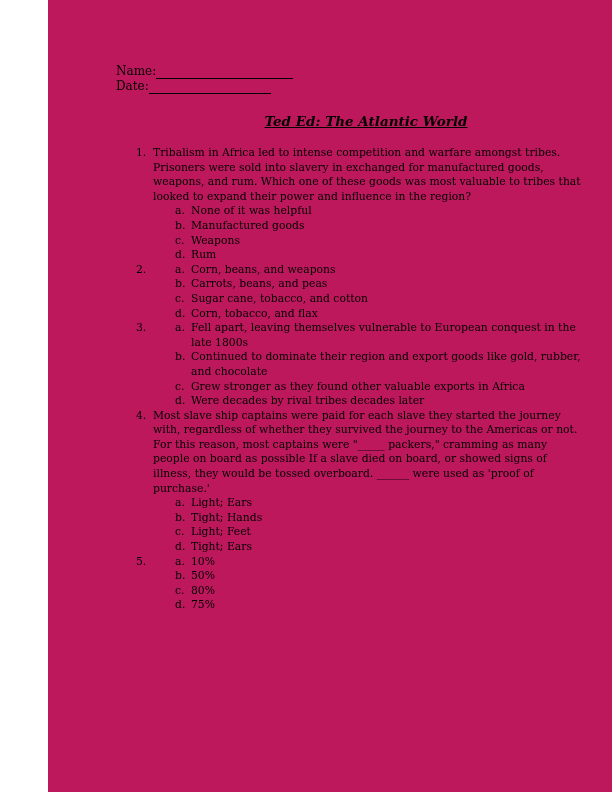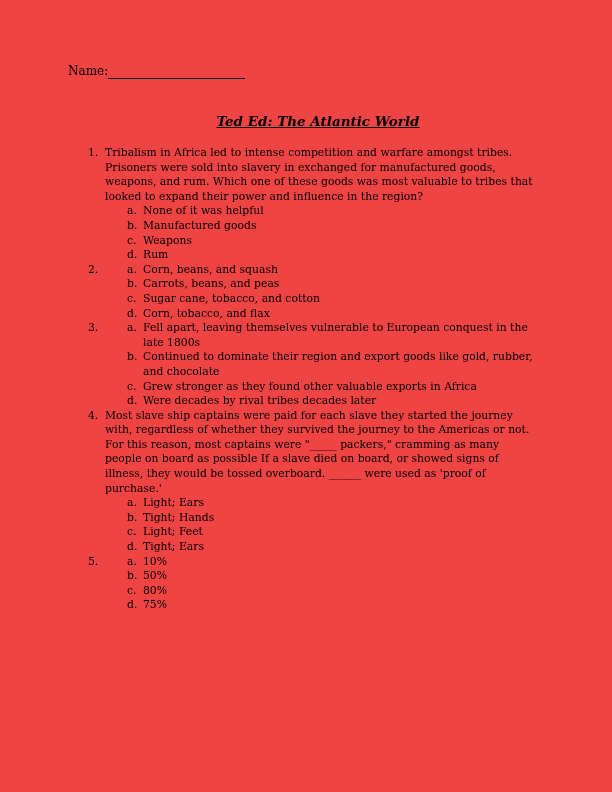--- a/index.html
+++ b/index.html
@@ -11,21 +11,22 @@
     width: 612px;
     height: 792px;
     position: relative;
     font-family: "DejaVu Serif", serif;
     color: #000000;
     overflow: hidden;
   }
   .page {
     position: absolute;
     inset: 0;
-    background: #ef4444;
+    background: #be185d;
+    margin-left: 48px;
   }
   .header-fields {
     position: absolute;
     left: 68px;
     top: 64px;
     font-size: 12px;
     line-height: 15px;
   }
   .field-row {
     height: 15px;
@@ -89,20 +90,23 @@
 </style>
 </head>
 <body>
 
 <div class="page">
 
   <div class="header-fields">
     <div class="field-row">
       <span>Name:</span><span class="blank-line name-blank"></span>
     </div>
+    <div class="field-row">
+      <span>Date:</span><span class="blank-line date-blank"></span>
+    </div>
   </div>
 
   <div class="doc-title">Ted Ed: The Atlantic World</div>
 
   <div class="questions">
 
     <div class="question">
       <span class="q-num">1.</span>
       <div class="q-body">
         <div class="q-text">Tribalism in Africa led to intense competition and warfare amongst tribes. Prisoners were sold into slavery in exchanged for manufactured goods, weapons, and rum. Which one of these goods was most valuable to tribes that looked to expand their power and influence in the region?</div>
@@ -126,21 +130,21 @@
         </div>
       </div>
     </div>
 
     <div class="question">
       <span class="q-num">2.</span>
       <div class="q-body">
         <div class="options">
           <div class="option">
             <span class="o-letter">a.</span>
-            <span class="o-text">Corn, beans, and squash</span>
+            <span class="o-text">Corn, beans, and weapons</span>
           </div>
           <div class="option">
             <span class="o-letter">b.</span>
             <span class="o-text">Carrots, beans, and peas</span>
           </div>
           <div class="option">
             <span class="o-letter">c.</span>
             <span class="o-text">Sugar cane, tobacco, and cotton</span>
           </div>
           <div class="option">

